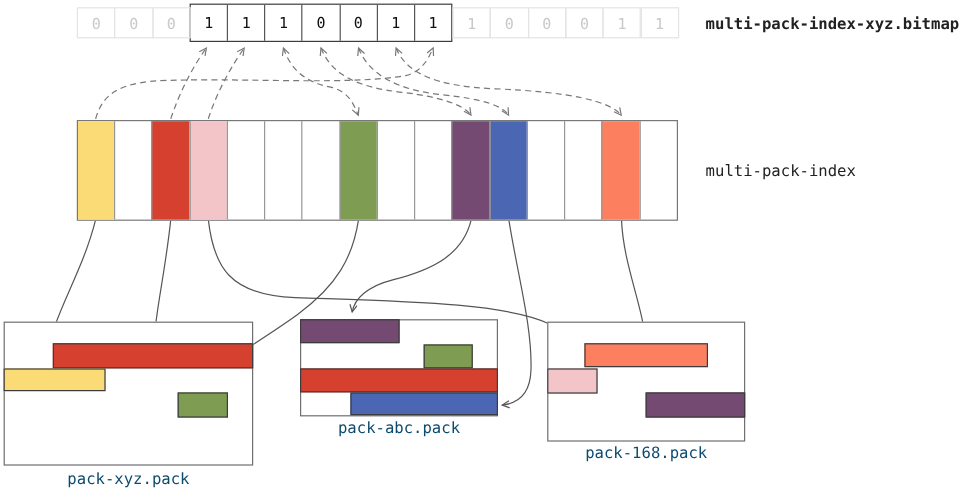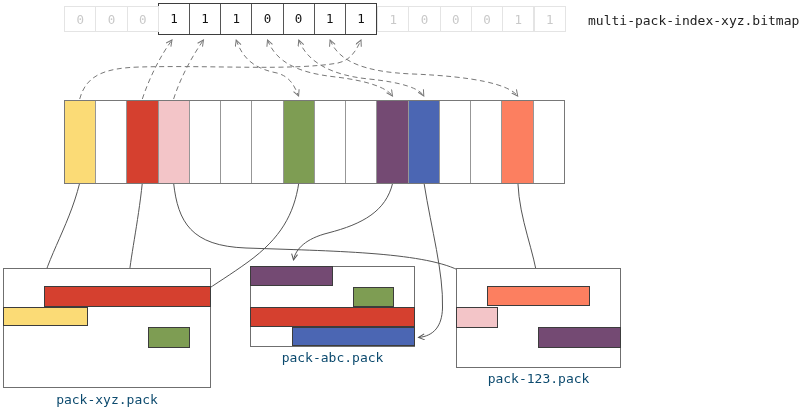--- a/index.html
+++ b/index.html
@@ -68,40 +68,41 @@
       <div class="bitcell faded" style="left: 95.3px; width: 32.3px;">0</div>
       <div class="bitcell faded" style="left: 126.6px; width: 32.3px;">0</div>
       <div class="bitcell faded" style="left: 377px; width: 32.3px;">1</div>
       <div class="bitcell faded" style="left: 408.3px; width: 32.3px;">0</div>
       <div class="bitcell faded" style="left: 439.6px; width: 32.3px;">0</div>
       <div class="bitcell faded" style="left: 470.9px; width: 32.3px;">0</div>
       <div class="bitcell faded" style="left: 502.2px; width: 32.3px;">1</div>
       <div class="bitcell faded" style="left: 533.5px; width: 32.3px;">1</div>
     </div>
 
-  <div class="rowlabel" style="left:588px;top:13px;">multi-pack-index-xyz.bitmap</div>
+  <div class="rowlabel" style="left:588px;top:13px;font-weight:bold;">multi-pack-index-xyz.bitmap</div>
 
+  <div class="rowlabel" style="left:588px;top:136px;">multi-pack-index</div>
 
   <div id="packs-layer">
       <div class="packbox" style="left: 3px; top: 268px; width: 208px; height: 120px;"></div>
       <div class="packobj" style="left: 44px; top: 286px; width: 167px; height: 21px; background: rgb(213, 64, 47);"></div>
       <div class="packobj" style="left: 3px; top: 307px; width: 85px; height: 19px; background: rgb(251, 219, 118);"></div>
       <div class="packobj" style="left: 148px; top: 327px; width: 42px; height: 21px; background: rgb(126, 157, 83);"></div>
       <div class="packlabel" style="left: 3px; top: 392px; width: 208px;">pack-xyz.pack</div>
       <div class="packbox" style="left: 250px; top: 266px; width: 165px; height: 81px;"></div>
       <div class="packobj" style="left: 250px; top: 266px; width: 83px; height: 20px; background: rgb(116, 74, 115);"></div>
       <div class="packobj" style="left: 353px; top: 287px; width: 41px; height: 20px; background: rgb(126, 157, 83);"></div>
       <div class="packobj" style="left: 250px; top: 307px; width: 165px; height: 20px; background: rgb(213, 64, 47);"></div>
       <div class="packobj" style="left: 292px; top: 327px; width: 123px; height: 19px; background: rgb(75, 102, 179);"></div>
       <div class="packlabel" style="left: 250px; top: 350px; width: 165px;">pack-abc.pack</div>
       <div class="packbox" style="left: 456px; top: 268px; width: 165px; height: 100px;"></div>
       <div class="packobj" style="left: 487px; top: 286px; width: 103px; height: 20px; background: rgb(252, 127, 96);"></div>
       <div class="packobj" style="left: 456px; top: 307px; width: 42px; height: 21px; background: rgb(243, 197, 200);"></div>
       <div class="packobj" style="left: 538px; top: 327px; width: 83px; height: 21px; background: rgb(116, 74, 115);"></div>
-      <div class="packlabel" style="left: 456px; top: 371px; width: 165px;">pack-123.pack</div>
+      <div class="packlabel" style="left: 456px; top: 371px; width: 165px;">pack-168.pack</div>
     </div>
 <div id="midx-box" style="left: 64px; top: 100px; width: 500.8px; height: 84px;">
       <div class="midxcell first" style="background: rgb(251, 219, 118);"></div>
       <div class="midxcell"></div>
       <div class="midxcell" style="background: rgb(213, 64, 47);"></div>
       <div class="midxcell" style="background: rgb(243, 197, 200);"></div>
       <div class="midxcell"></div>
       <div class="midxcell"></div>
       <div class="midxcell"></div>
       <div class="midxcell" style="background: rgb(126, 157, 83);"></div>

